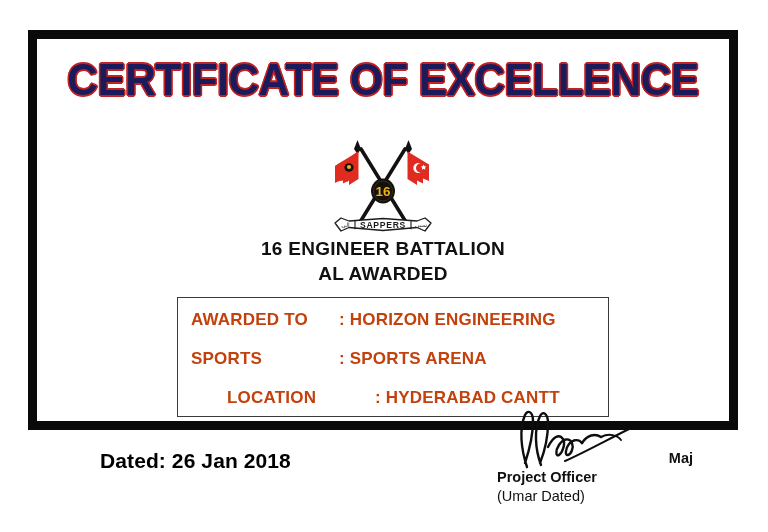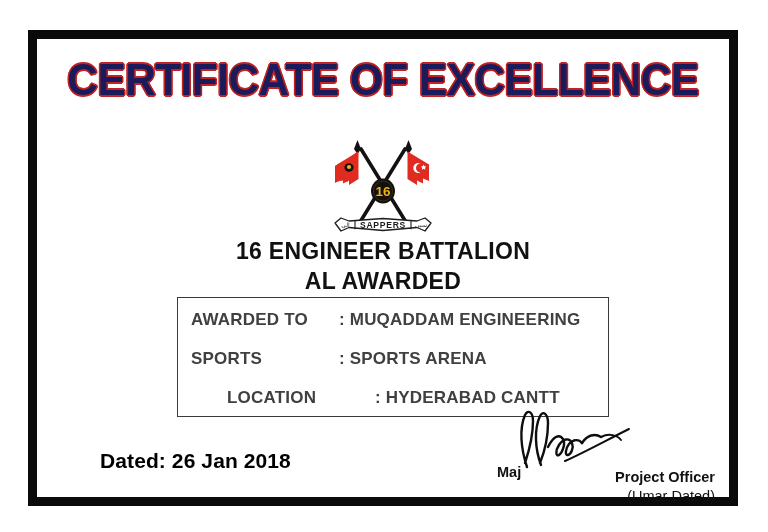--- a/index.html
+++ b/index.html
@@ -14,21 +14,21 @@
     font-family: "Liberation Sans", sans-serif;
     overflow: hidden;
   }
 
   
   #certificate {
     position: absolute;
     left: 28px;
     top: 30px;
     width: 710px;
-    height: 476px;
+    height: 400px;
     box-sizing: border-box;
     border: 9px solid #0a0a0a;
     background: #ffffff;
   }
 
   #cert-inner {
     position: relative;
     width: 100%;
     height: 100%;
     background: #ffffff;
@@ -75,21 +75,21 @@
   #unit-block {
     position: absolute;
     left: 0;
     top: 197px;
     width: 100%;
     text-align: center;
   }
   .unit-line {
     font-family: "Liberation Sans", sans-serif;
     font-weight: bold;
-    font-size: 23px;
+    font-size: 19px;
     letter-spacing: 0.3px;
     color: #111111;
     line-height: 1.32;
   }
 
   
   #details-box {
     position: absolute;
     left: 140px;
     top: 258px;
@@ -102,21 +102,21 @@
   .detail-row {
     position: absolute;
     left: 13px;
     right: 8px;
     height: 24px;
     display: flex;
     align-items: center;
     font-family: "Liberation Sans", sans-serif;
     font-weight: bold;
     font-size: 17px;
-    color: #404040;
+    color: #c2410c;
     letter-spacing: 0.2px;
     white-space: nowrap;
   }
   #row-awarded { top: 10px; }
   #row-project { top: 49px; }
   #row-location { top: 88px; margin-left: 36px; }
 
   .detail-label { display: inline-block; }
   #row-awarded .detail-label { width: 148px; }
   #row-project .detail-label { width: 148px; }
@@ -149,29 +149,29 @@
     left: 8px;
     top: 0px;
     width: 150px;
     height: 64px;
     pointer-events: none;
   }
   #signature-mark svg { display: block; width: 100%; height: 100%; }
   .sig-line {
     position: absolute;
     width: 100%;
-    text-align: right;
+    text-align: left;
     font-family: "Liberation Sans", sans-serif;
     font-weight: bold;
     font-size: 14.5px;
     color: #111111;
     white-space: nowrap;
     line-height: 1.25;
   }
-  #sig-rank   { top: 56px; text-align: left; padding-right: 22px; box-sizing: border-box; }
+  #sig-rank   { top: 42px; text-align: right; padding-right: 22px; box-sizing: border-box; }
   #sig-role   { top: 61px; }
   #sig-name   { top: 80px; font-weight: normal; }
 </style>
 </head>
 <body>
 
 <div id="certificate">
   <div id="cert-inner">
 
     <div id="title">CERTIFICATE OF EXCELLENCE</div>
@@ -226,21 +226,21 @@
 
     <div id="unit-block">
       <div class="unit-line">16 ENGINEER BATTALION</div>
       <div class="unit-line">AL AWARDED</div>
     </div>
 
     <div id="details-box">
 
       <div class="detail-row" id="row-awarded">
         <span class="detail-label">AWARDED TO</span>
-        <span class="detail-value">: MUQADDAM ENGINEERING</span>
+        <span class="detail-value">: HORIZON ENGINEERING</span>
       </div>
 
       <div class="detail-row" id="row-project">
         <span class="detail-label">SPORTS</span>
         <span class="detail-value">: SPORTS ARENA</span>
       </div>
 
       <div class="detail-row" id="row-location">
         <span class="detail-label">LOCATION</span>
         <span class="detail-value">: HYDERABAD CANTT</span>

